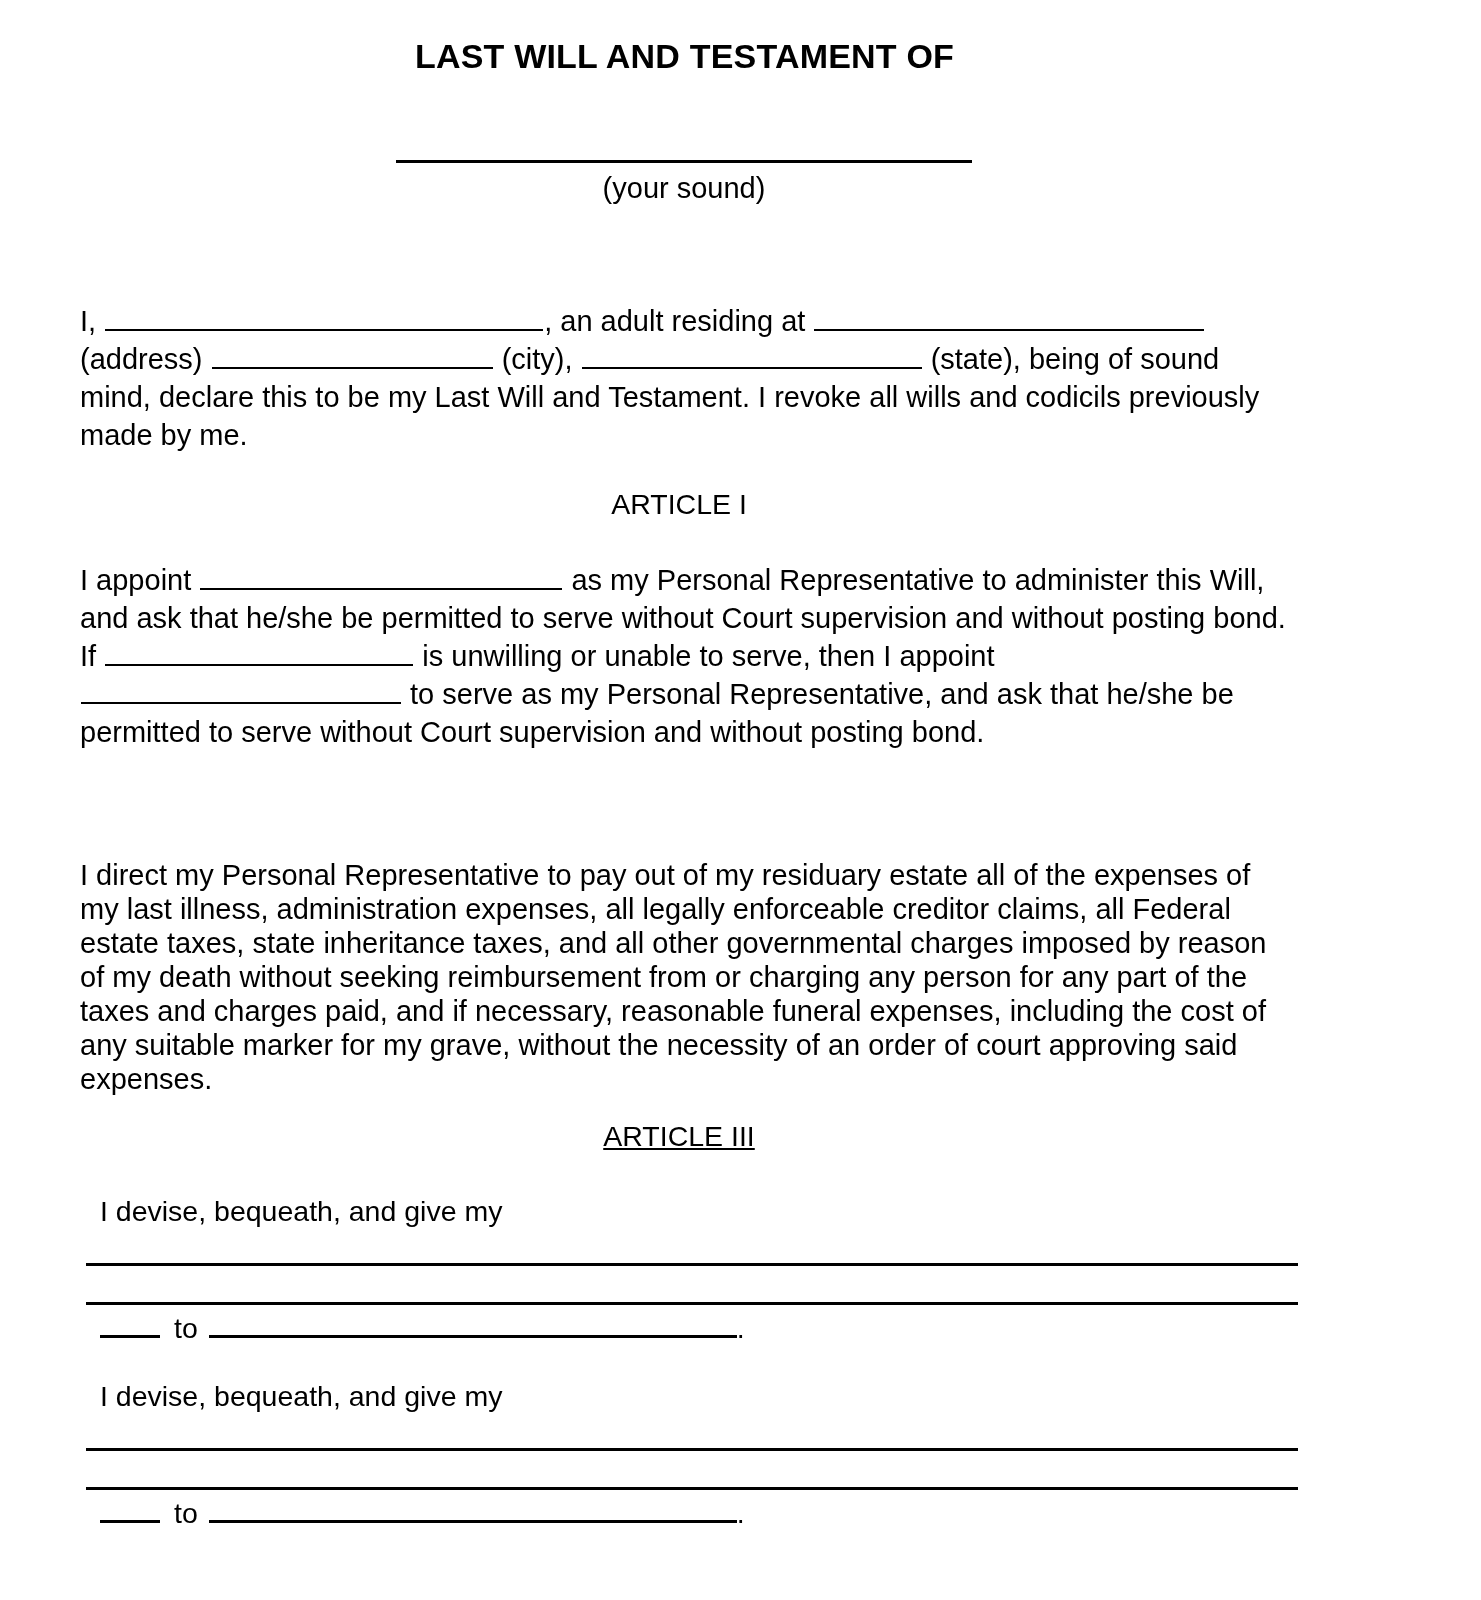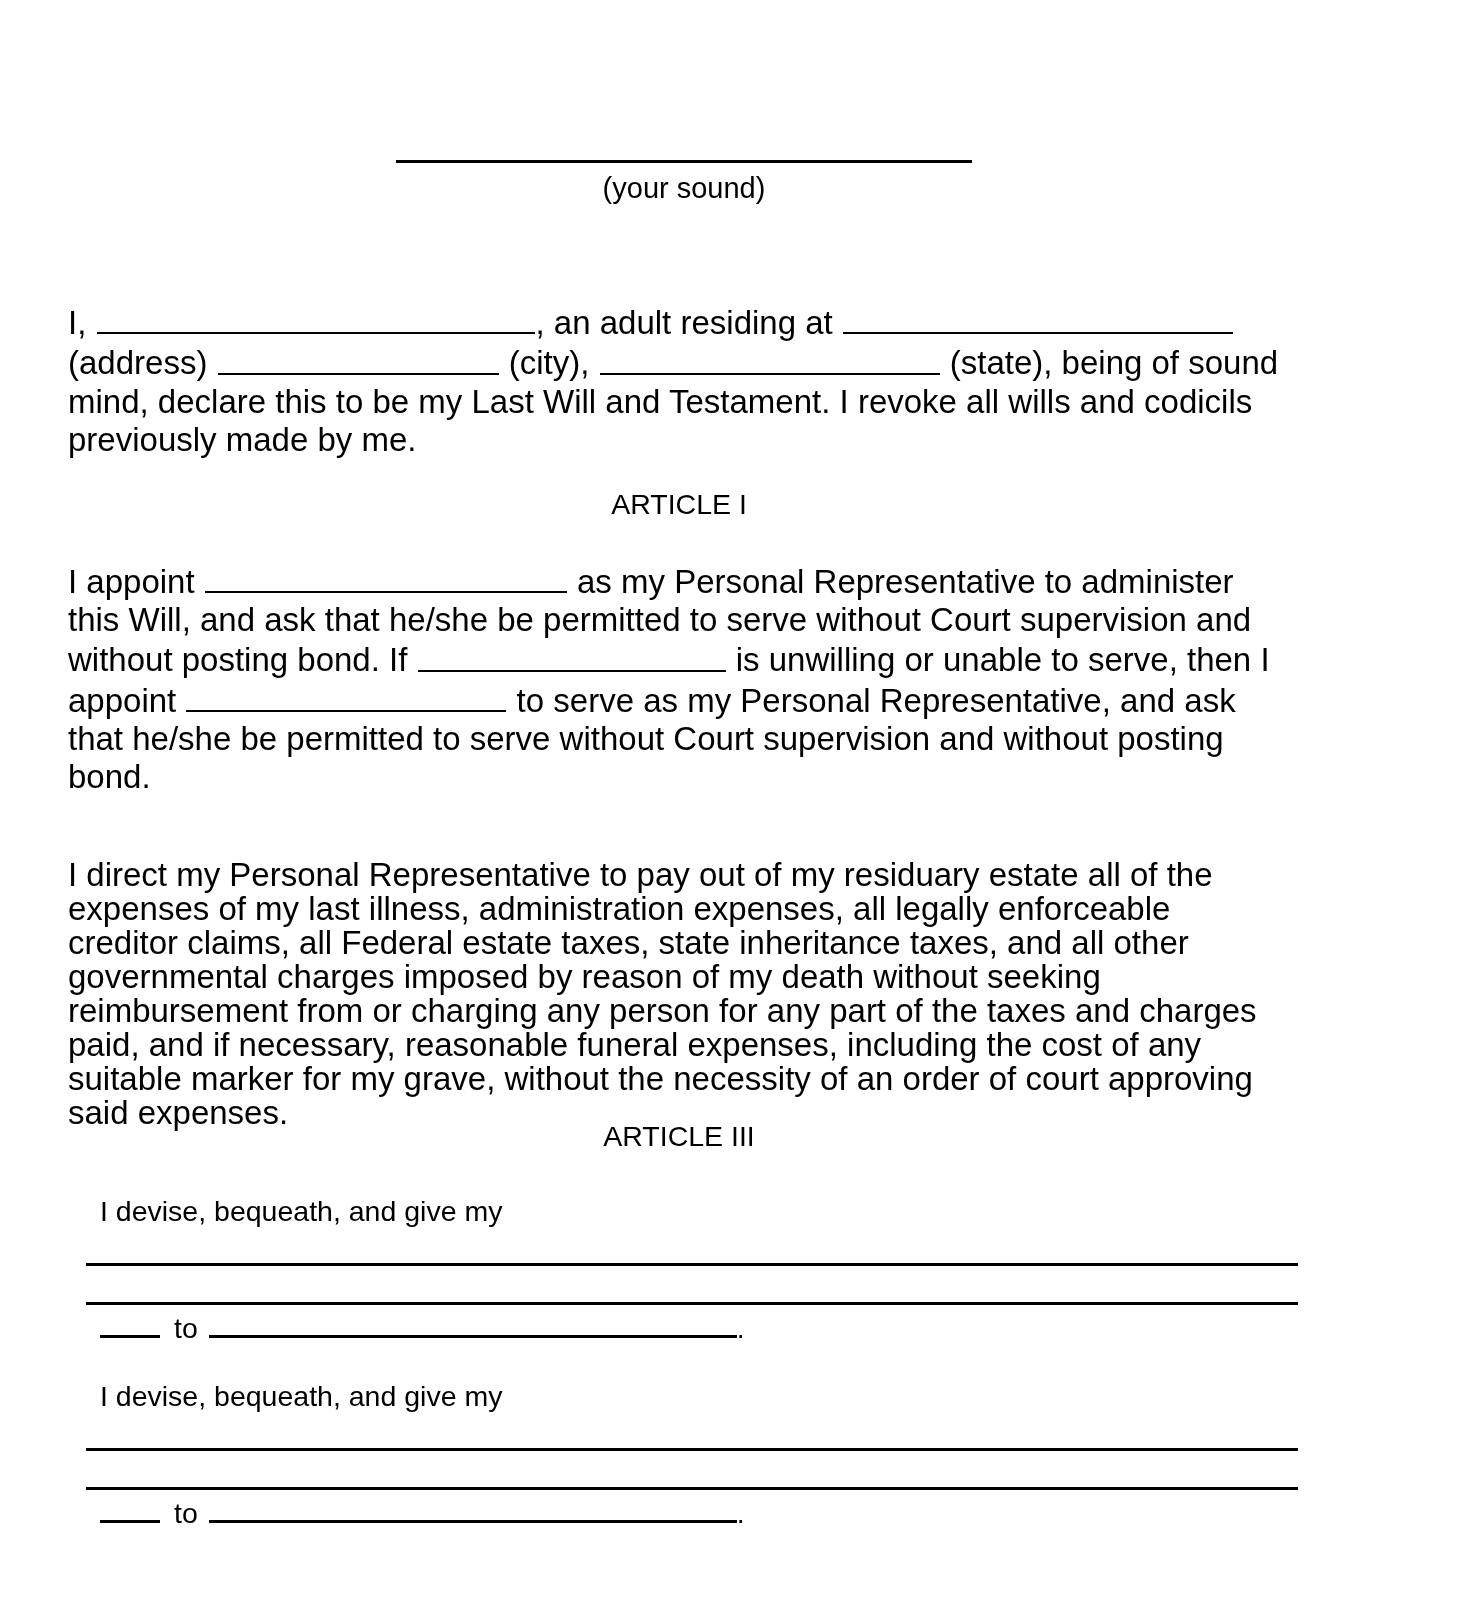--- a/index.html
+++ b/index.html
@@ -50,23 +50,23 @@
     top: 170px;
     width: 576px;
     text-align: center;
     font-size: 29px;
     line-height: 1.25;
   }
 
   
   .para {
     position: absolute;
-    left: 68px;
+    left: 80px;
     width: 1215px;
-    font-size: 33px;
+    font-size: 29px;
     line-height: 38px;
     white-space: normal;
   }
   .para.tight { line-height: 34px; }
 
   .article-head {
     position: absolute;
     left: 86px;
     width: 1186px;
     text-align: center;
@@ -120,34 +120,35 @@
     vertical-align: baseline;
     margin-left: 7px;
   }
   .to-word { padding: 0 4px 0 14px; margin-top: 23px; }
 </style>
 </head>
 <body>
 
 <div class="page">
 
+  <div class="doc-title">LAST WILL AND TESTAMENT OF</div>
 
   <div class="name-rule"></div>
   <div class="name-caption">(your sound)</div>
 
   <div class="para" style="top:302px;"><span>I,</span> <span class="blank b-name"></span><span>, an adult residing at</span> <span class="blank b-addr"></span> <span>(address)</span> <span class="blank b-city"></span> <span>(city),</span> <span class="blank b-state"></span> <span>(state), being of sound mind, declare this to be my Last Will and Testament. I revoke all wills and codicils previously made by me.</span></div>
 
   <div class="article-head" style="top:487px;">ARTICLE I</div>
 
   <div class="para" style="top:561px;"><span>I appoint</span> <span class="blank b-rep1"></span> <span>as my Personal Representative to administer this Will, and ask that he/she be permitted to serve without Court supervision and without posting bond. If</span> <span class="blank b-rep2"></span> <span>is unwilling or unable to serve, then I appoint</span> <span class="blank b-rep3"></span> <span>to serve as my Personal Representative, and ask that he/she be permitted to serve without Court supervision and without posting bond.</span></div>
 
 
   <div class="para tight" style="top:858px; width:1190px;">I direct my Personal Representative to pay out of my residuary estate all of the expenses of my last illness, administration expenses, all legally enforceable creditor claims, all Federal estate taxes, state inheritance taxes, and all other governmental charges imposed by reason of my death without seeking reimbursement from or charging any person for any part of the taxes and charges paid, and if necessary, reasonable funeral expenses, including the cost of any suitable marker for my grave, without the necessity of an order of court approving said expenses.</div>
 
-  <div class="article-head" style="top:1119px;">ARTICLE III</div>
+  <div class="article-head" style="top:1119px;text-decoration:underline;">ARTICLE III</div>
 
   <div class="devise-line" style="top:1192px;">I devise, bequeath, and give my</div>
   <div class="rule-full" style="top:1263px;"></div>
   <div class="rule-full" style="top:1302px;"></div>
   <div class="devise-line" style="top:1309px;"><span class="b-short"></span><span class="to-word">to</span><span class="b-long"></span><span>.</span></div>
 
   <div class="devise-line" style="top:1377px;">I devise, bequeath, and give my</div>
   <div class="rule-full" style="top:1448px;"></div>
   <div class="rule-full" style="top:1487px;"></div>
   <div class="devise-line" style="top:1494px;"><span class="b-short"></span><span class="to-word">to</span><span class="b-long"></span><span>.</span></div>

